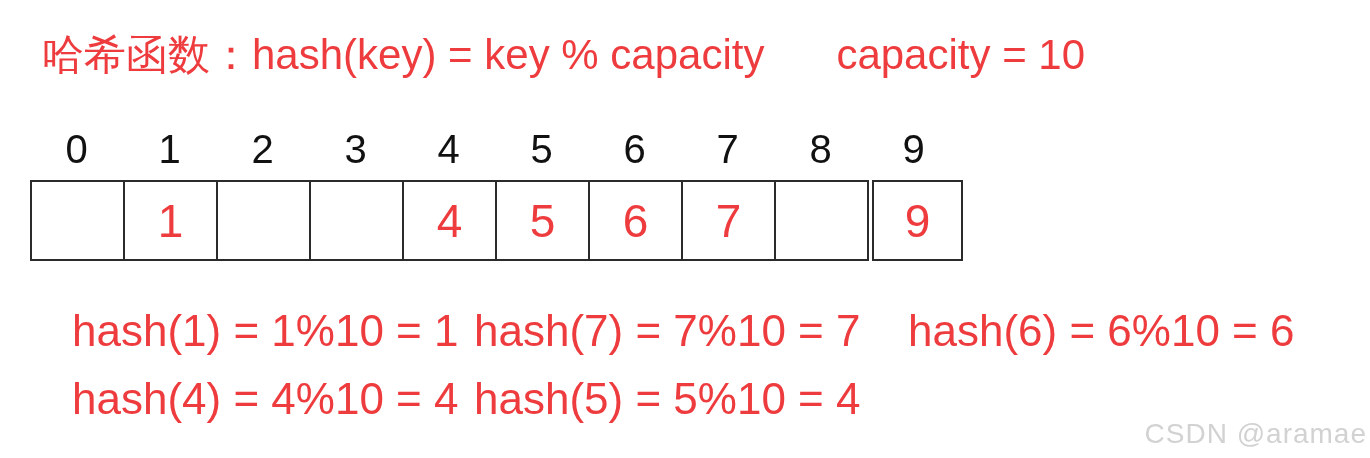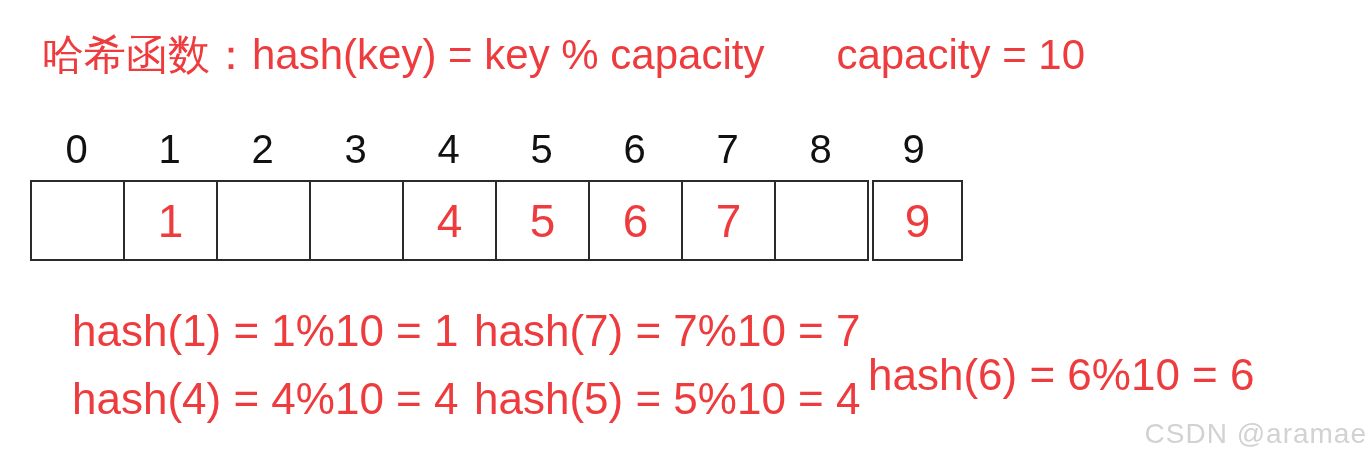--- a/index.html
+++ b/index.html
@@ -74,21 +74,21 @@
     position: absolute;
     font-size: 44px;
     line-height: 50px;
     color: #ee3b3d;
     white-space: nowrap;
   }
   .eq-r1 { top: 306px; }
   .eq-r2 { top: 374px; text-align: right; }
   .eq-c1 { left: 47px; margin-left: 25px; }
   .eq-c2 { left: 474px; }
-  .eq-c3 { left: 868px; margin-top: 44px; }
+  .eq-c3 { left: 908px; }
   
   .watermark {
     position: absolute;
     right: 3px;
     top: 421px;
     font-size: 28px;
     line-height: 26px;
     color: #d2d2d2;
     letter-spacing: 1px;
   }

